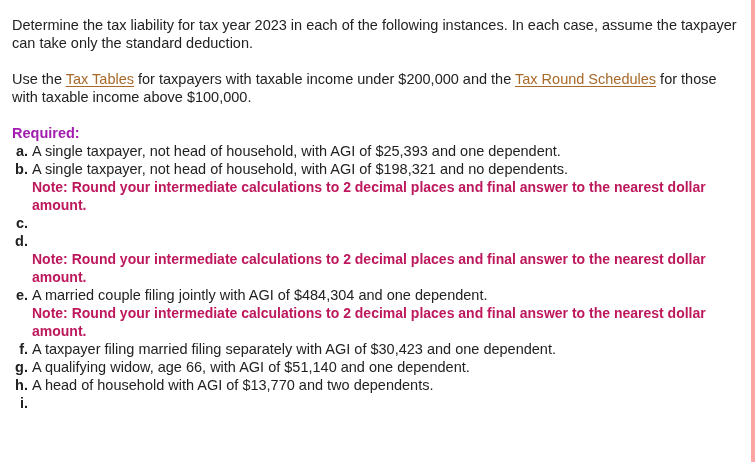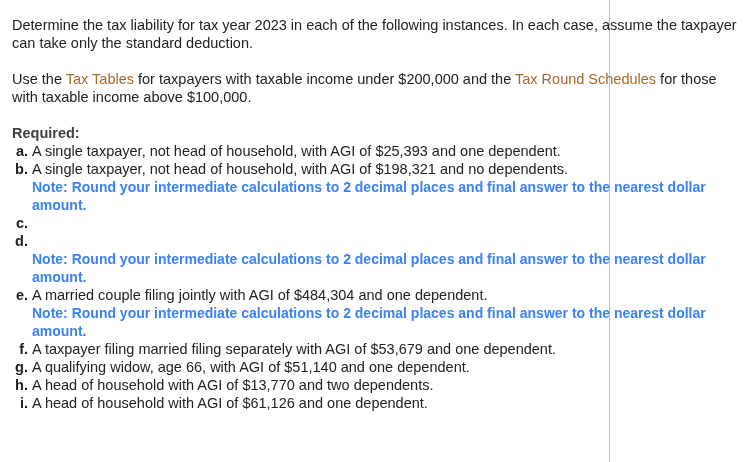--- a/index.html
+++ b/index.html
@@ -13,57 +13,58 @@
       position: relative;
       overflow: hidden;
       font-family: "Liberation Sans", "DejaVu Sans", sans-serif;
       color: #222222;
       font-size: 14.5px;
       line-height: 18px;
     }
     .frame {
       position: absolute;
       left: 0; top: 0;
-      width: 610px;
+      width: 755px;
       height: 462px;
-      border-right: 1px solid #fca5a5;
+      border-right: 4px solid #fca5a5;
       box-sizing: border-box;
     }
     .content {
       position: absolute;
       left: 12px;
       top: 16px;
       width: 730px;
     }
     p { margin: 0; }
     .para { margin-bottom: 18px; }
     .link {
       color: #a8692a;
+      text-decoration: underline;
       text-underline-offset: 2px;
       cursor: pointer;
     }
     .required-heading {
       font-weight: bold;
-      color: #404040;
+      color: #a21caf;
       margin-top: 16px;
     }
     .item {
       display: flex;
       align-items: flex-start;
     }
     .item .letter {
       font-weight: bold;
       width: 20px;
       text-align: right;
       padding-right: 4px;
       box-sizing: border-box;
       flex: 0 0 20px;
     }
     .note {
-      color: #3b82f6;
+      color: #be185d;
       font-weight: bold;
       font-size: 14px;
       padding-left: 20px;
     }
     .final-note {
       color: #1c1c8c;
       font-weight: bold;
       font-size: 14px;
     }
   </style>
@@ -101,34 +102,33 @@
       <div class="note">Note: Round your intermediate calculations to 2 decimal places and final answer to the nearest dollar amount.</div>
 
       <div class="item">
         <span class="letter">e.</span>
         <span>A married couple filing jointly with AGI of $484,304 and one dependent.</span>
       </div>
       <div class="note">Note: Round your intermediate calculations to 2 decimal places and final answer to the nearest dollar amount.</div>
 
       <div class="item">
         <span class="letter">f.</span>
-        <span>A taxpayer filing married filing separately with AGI of $53,679 and one dependent.</span>
+        <span>A taxpayer filing married filing separately with AGI of $30,423 and one dependent.</span>
       </div>
 
       <div class="item">
         <span class="letter">g.</span>
         <span>A qualifying widow, age 66, with AGI of $51,140 and one dependent.</span>
       </div>
 
       <div class="item">
         <span class="letter">h.</span>
         <span>A head of household with AGI of $13,770 and two dependents.</span>
       </div>
 
       <div class="item">
         <span class="letter">i.</span>
-        <span>A head of household with AGI of $61,126 and one dependent.</span>
       </div>
     </div>
 
 
   </div>
 </div>
 
 </body></html>

